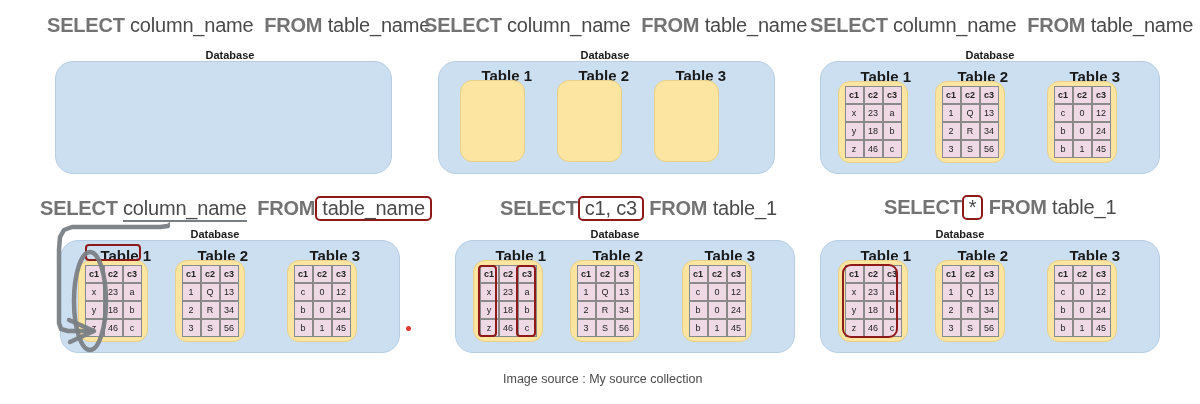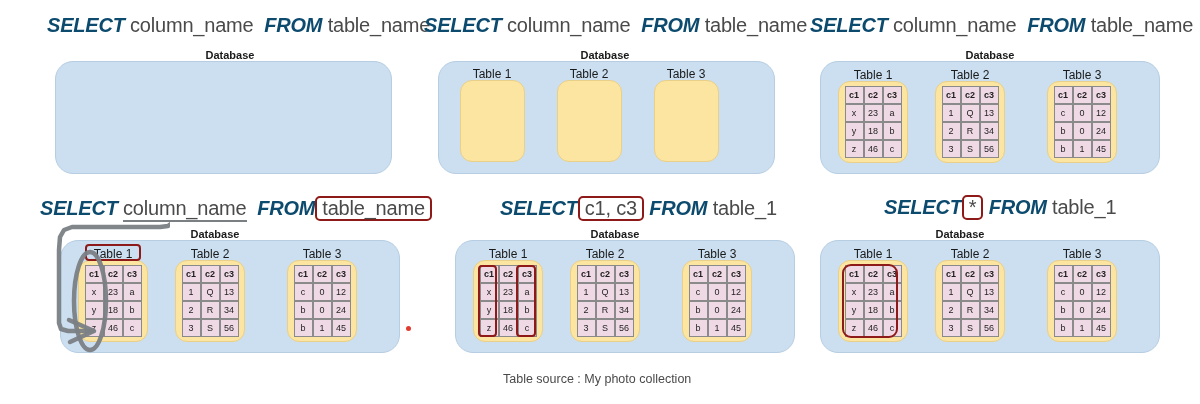--- a/index.html
+++ b/index.html
@@ -9,21 +9,21 @@
     color:#2b2b2b;
   }
   .panel{position:absolute;}
 
   
   .query{
     position:absolute;white-space:nowrap;
     font-size:20px;line-height:22px;color:#3a3a3a;
     letter-spacing:-0.2px;
   }
-  .query .kw{font-weight:bold;color:#0c4a6e;font-style:italic;}
+  .query .kw{font-weight:bold;color:#737373;}
   .query .op{font-weight:normal;color:#4a4a4a;}
   .query .boxed{
     display:inline-block;border:2.5px solid #8d1a18;border-radius:5px;
     padding:0px 5px 1px 5px;line-height:20px;color:#4a4a4a;
   }
   .query .boxed.tight{padding:0px 5px 1px 5px;}
   .query .underlined{
     display:inline-block;border-bottom:2.5px solid #7a7f84;padding-bottom:1px;
   }
 
@@ -32,22 +32,22 @@
     position:absolute;font-size:11px;font-weight:bold;color:#1a1a1a;
     white-space:nowrap;text-align:center;
   }
   .db-box{
     position:absolute;background:#cbdff1;border:1px solid #b6cde2;
     border-radius:18px;box-sizing:border-box;
   }
 
   
   .tbl-label{
-    position:absolute;font-size:12px;font-weight:normal;color:#1a1a1a;
-    white-space:nowrap;text-align:center;
+    position:absolute;font-size:15px;font-weight:bold;color:#1a1a1a;
+    white-space:nowrap;text-align:right;
   }
   .tbl-card{
     position:absolute;background:#fce5a0;border:1px solid #e8cf8a;
     border-radius:12px;box-sizing:border-box;
     display:flex;align-items:center;justify-content:center;
   }
   .grid{
     display:grid;border-collapse:collapse;
   }
   .cell{
@@ -380,13 +380,13 @@
         <div class="cell">24</div>
         <div class="cell">b</div>
         <div class="cell">1</div>
         <div class="cell">45</div>
       </div>
   </div>
 
   <div class="red-box r8" style="left:842px;top:264px;width:56px;height:74px;"></div>
 </div>
 
-<div class="caption" style="left:503px;top:372px;">Table source : My photo collection</div>
+<div class="caption" style="left:503px;top:372px;">Image source : My source collection</div>
 
 </body></html>

